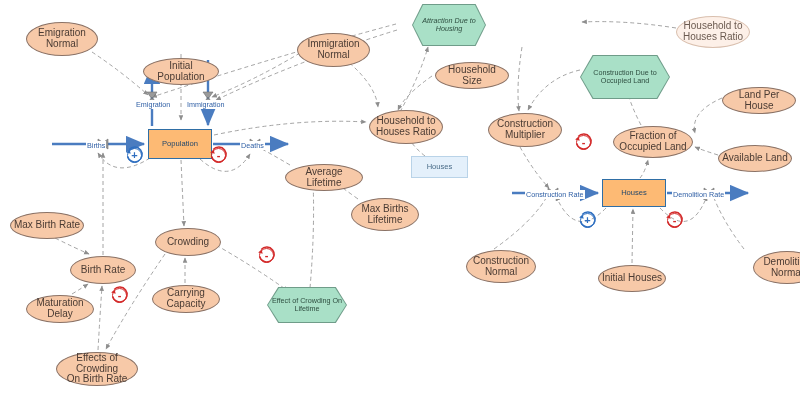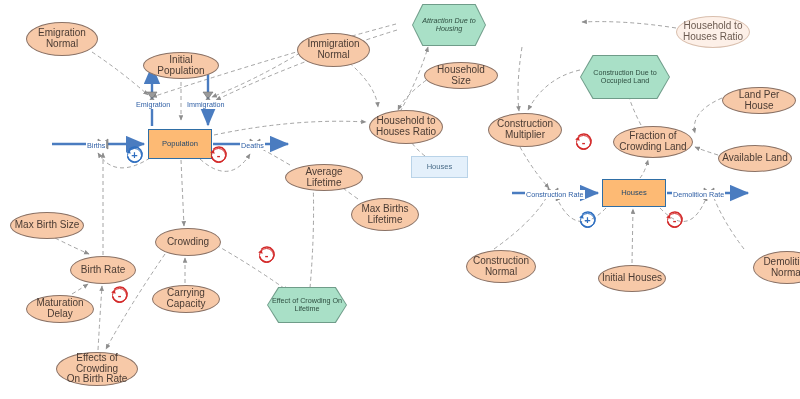--- a/index.html
+++ b/index.html
@@ -168,61 +168,61 @@
       <div class="node stock" style="left: 602px; top: 179px; width: 64px; height: 28px;">
         <span class="lbl">Houses</span>
       </div>
       <div class="node stock ghost" style="left: 411px; top: 156px; width: 57px; height: 22px;">
         <span class="lbl">Houses</span>
       </div>
       <div class="node aux" style="left: 26px; top: 22px; width: 72px; height: 34px;">
         <span class="lbl">Emigration
 Normal</span>
       </div>
-      <div class="node aux" style="left: 143px; top: 52px; width: 76px; height: 27px;">
+      <div class="node aux" style="left: 143px; top: 58px; width: 76px; height: 27px;">
         <span class="lbl">Initial Population</span>
       </div>
       <div class="node aux" style="left: 297px; top: 33px; width: 73px; height: 34px;">
         <span class="lbl">Immigration
 Normal</span>
       </div>
-      <div class="node aux" style="left: 424px; top: 62px; width: 74px; height: 27px;">
+      <div class="node aux" style="left: 435px; top: 62px; width: 74px; height: 27px;">
         <span class="lbl">Household Size</span>
       </div>
       <div class="node aux" style="left: 369px; top: 110px; width: 74px; height: 34px;">
         <span class="lbl">Household to
 Houses Ratio</span>
       </div>
       <div class="node aux ghost" style="left: 676px; top: 16px; width: 74px; height: 32px;">
         <span class="lbl">Household to
 Houses Ratio</span>
       </div>
       <div class="node aux" style="left: 488px; top: 113px; width: 74px; height: 34px;">
         <span class="lbl">Construction
 Multiplier</span>
       </div>
       <div class="node aux" style="left: 613px; top: 126px; width: 80px; height: 32px;">
         <span class="lbl">Fraction of
-Crowding Land</span>
+Occupied Land</span>
       </div>
       <div class="node aux" style="left: 722px; top: 87px; width: 74px; height: 27px;">
         <span class="lbl">Land Per House</span>
       </div>
       <div class="node aux" style="left: 285px; top: 164px; width: 78px; height: 27px;">
         <span class="lbl">Average Lifetime</span>
       </div>
       <div class="node aux" style="left: 718px; top: 145px; width: 74px; height: 27px;">
         <span class="lbl">Available Land</span>
       </div>
       <div class="node aux" style="left: 351px; top: 198px; width: 68px; height: 33px;">
         <span class="lbl">Max Births
 Lifetime</span>
       </div>
       <div class="node aux" style="left: 10px; top: 212px; width: 74px; height: 27px;">
-        <span class="lbl">Max Birth Size</span>
+        <span class="lbl">Max Birth Rate</span>
       </div>
       <div class="node aux" style="left: 155px; top: 228px; width: 66px; height: 28px;">
         <span class="lbl">Crowding</span>
       </div>
       <div class="node aux" style="left: 70px; top: 256px; width: 66px; height: 28px;">
         <span class="lbl">Birth Rate</span>
       </div>
       <div class="node aux" style="left: 152px; top: 285px; width: 68px; height: 28px;">
         <span class="lbl">Carrying Capacity</span>
       </div>

